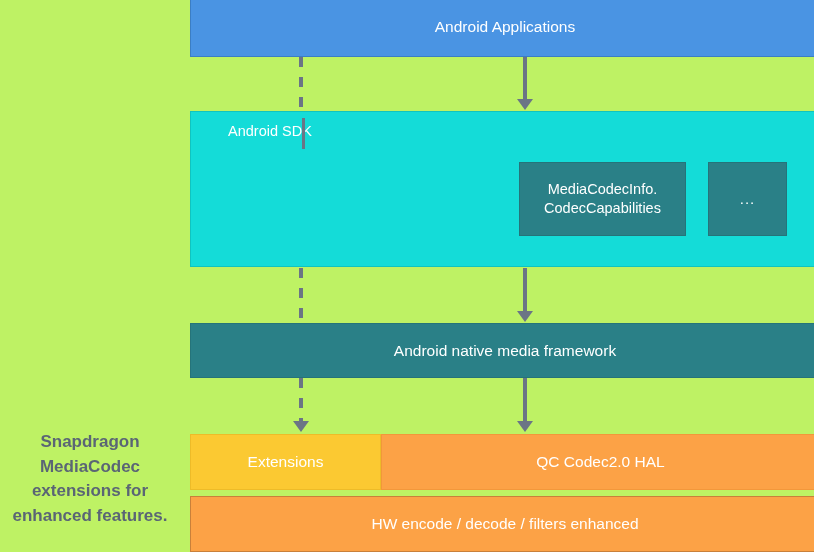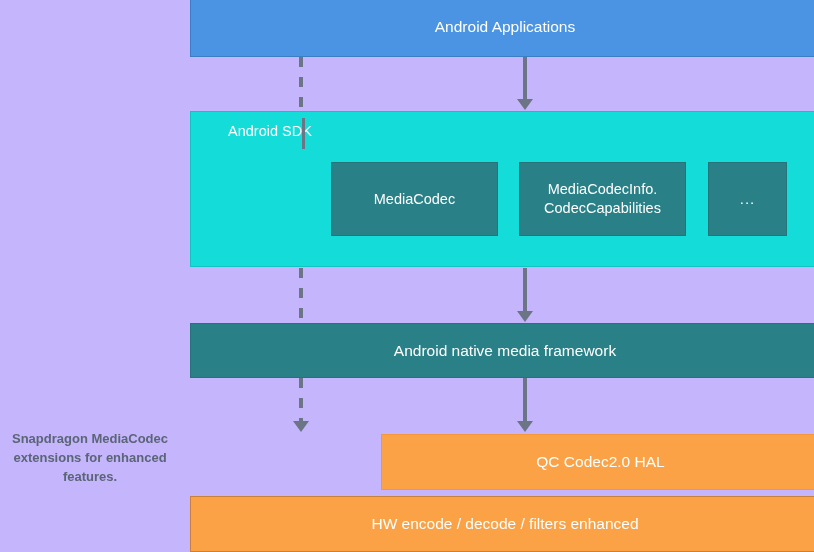--- a/index.html
+++ b/index.html
@@ -7,21 +7,21 @@
     padding: 0;
     background: #ffffff;
   }
   body {
     font-family: "Liberation Sans", sans-serif;
   }
   #canvas {
     position: relative;
     width: 814px;
     height: 552px;
-    background: #c4b5fd;
+    background: #bef264;
     overflow: hidden;
   }
   .box {
     position: absolute;
     box-sizing: border-box;
     display: flex;
     align-items: center;
     justify-content: center;
     color: #ffffff;
     text-align: center;
@@ -126,21 +126,21 @@
   }
 
   
   .caption {
     position: absolute;
     left: 4px;
     top: 430px;
     width: 172px;
     text-align: center;
     color: #5a6575;
-    font-size: 13px;
+    font-size: 17px;
     font-weight: bold;
     line-height: 1.45;
   }
 
   
   .conn-solid {
     position: absolute;
     width: 4px;
     background: #6b7585;
   }
@@ -184,23 +184,20 @@
   <div class="conn-dashed-over" style="left:300px; top:112px; height:156px;"></div>
   <div class="conn-dashed" style="left:299px; top:268px; height:56px;"></div>
   <div class="conn-dashed-over" style="left:300px; top:324px; height:54px;"></div>
   <div class="conn-dashed" style="left:299px; top:378px; height:43px;"></div>
   <div class="arrowhead" style="left:293px; top:421px;"></div>
 
   <div class="box layer-sdk">
     <span class="sdk-label">Android SDK</span>
     <span class="sdk-sep"></span>
 
-    <div class="sdk-item sdk-item-1">
-      <span>MediaCodec</span>
-    </div>
 
     <div class="sdk-item sdk-item-2">
       <span style="white-space: pre-line;">MediaCodecInfo.
 CodecCapabilities</span>
     </div>
 
     <div class="sdk-item sdk-item-3">
       <span>...</span>
     </div>
   </div>
@@ -210,20 +207,23 @@
 
   <div class="box layer-native">
     <span>Android native media framework</span>
   </div>
 
   <div class="conn-solid" style="left:523px; top:378px; height:44px;"></div>
   <div class="arrowhead" style="left:517px; top:421px;"></div>
 
   <div class="caption">Snapdragon MediaCodec extensions for enhanced features.</div>
 
+  <div class="box layer-ext">
+    <span>Extensions</span>
+  </div>
 
   <div class="box layer-hal">
     <span>QC Codec2.0 HAL</span>
   </div>
 
   <div class="box layer-hw">
     <span>HW encode / decode / filters enhanced</span>
   </div>
 
 </div>

